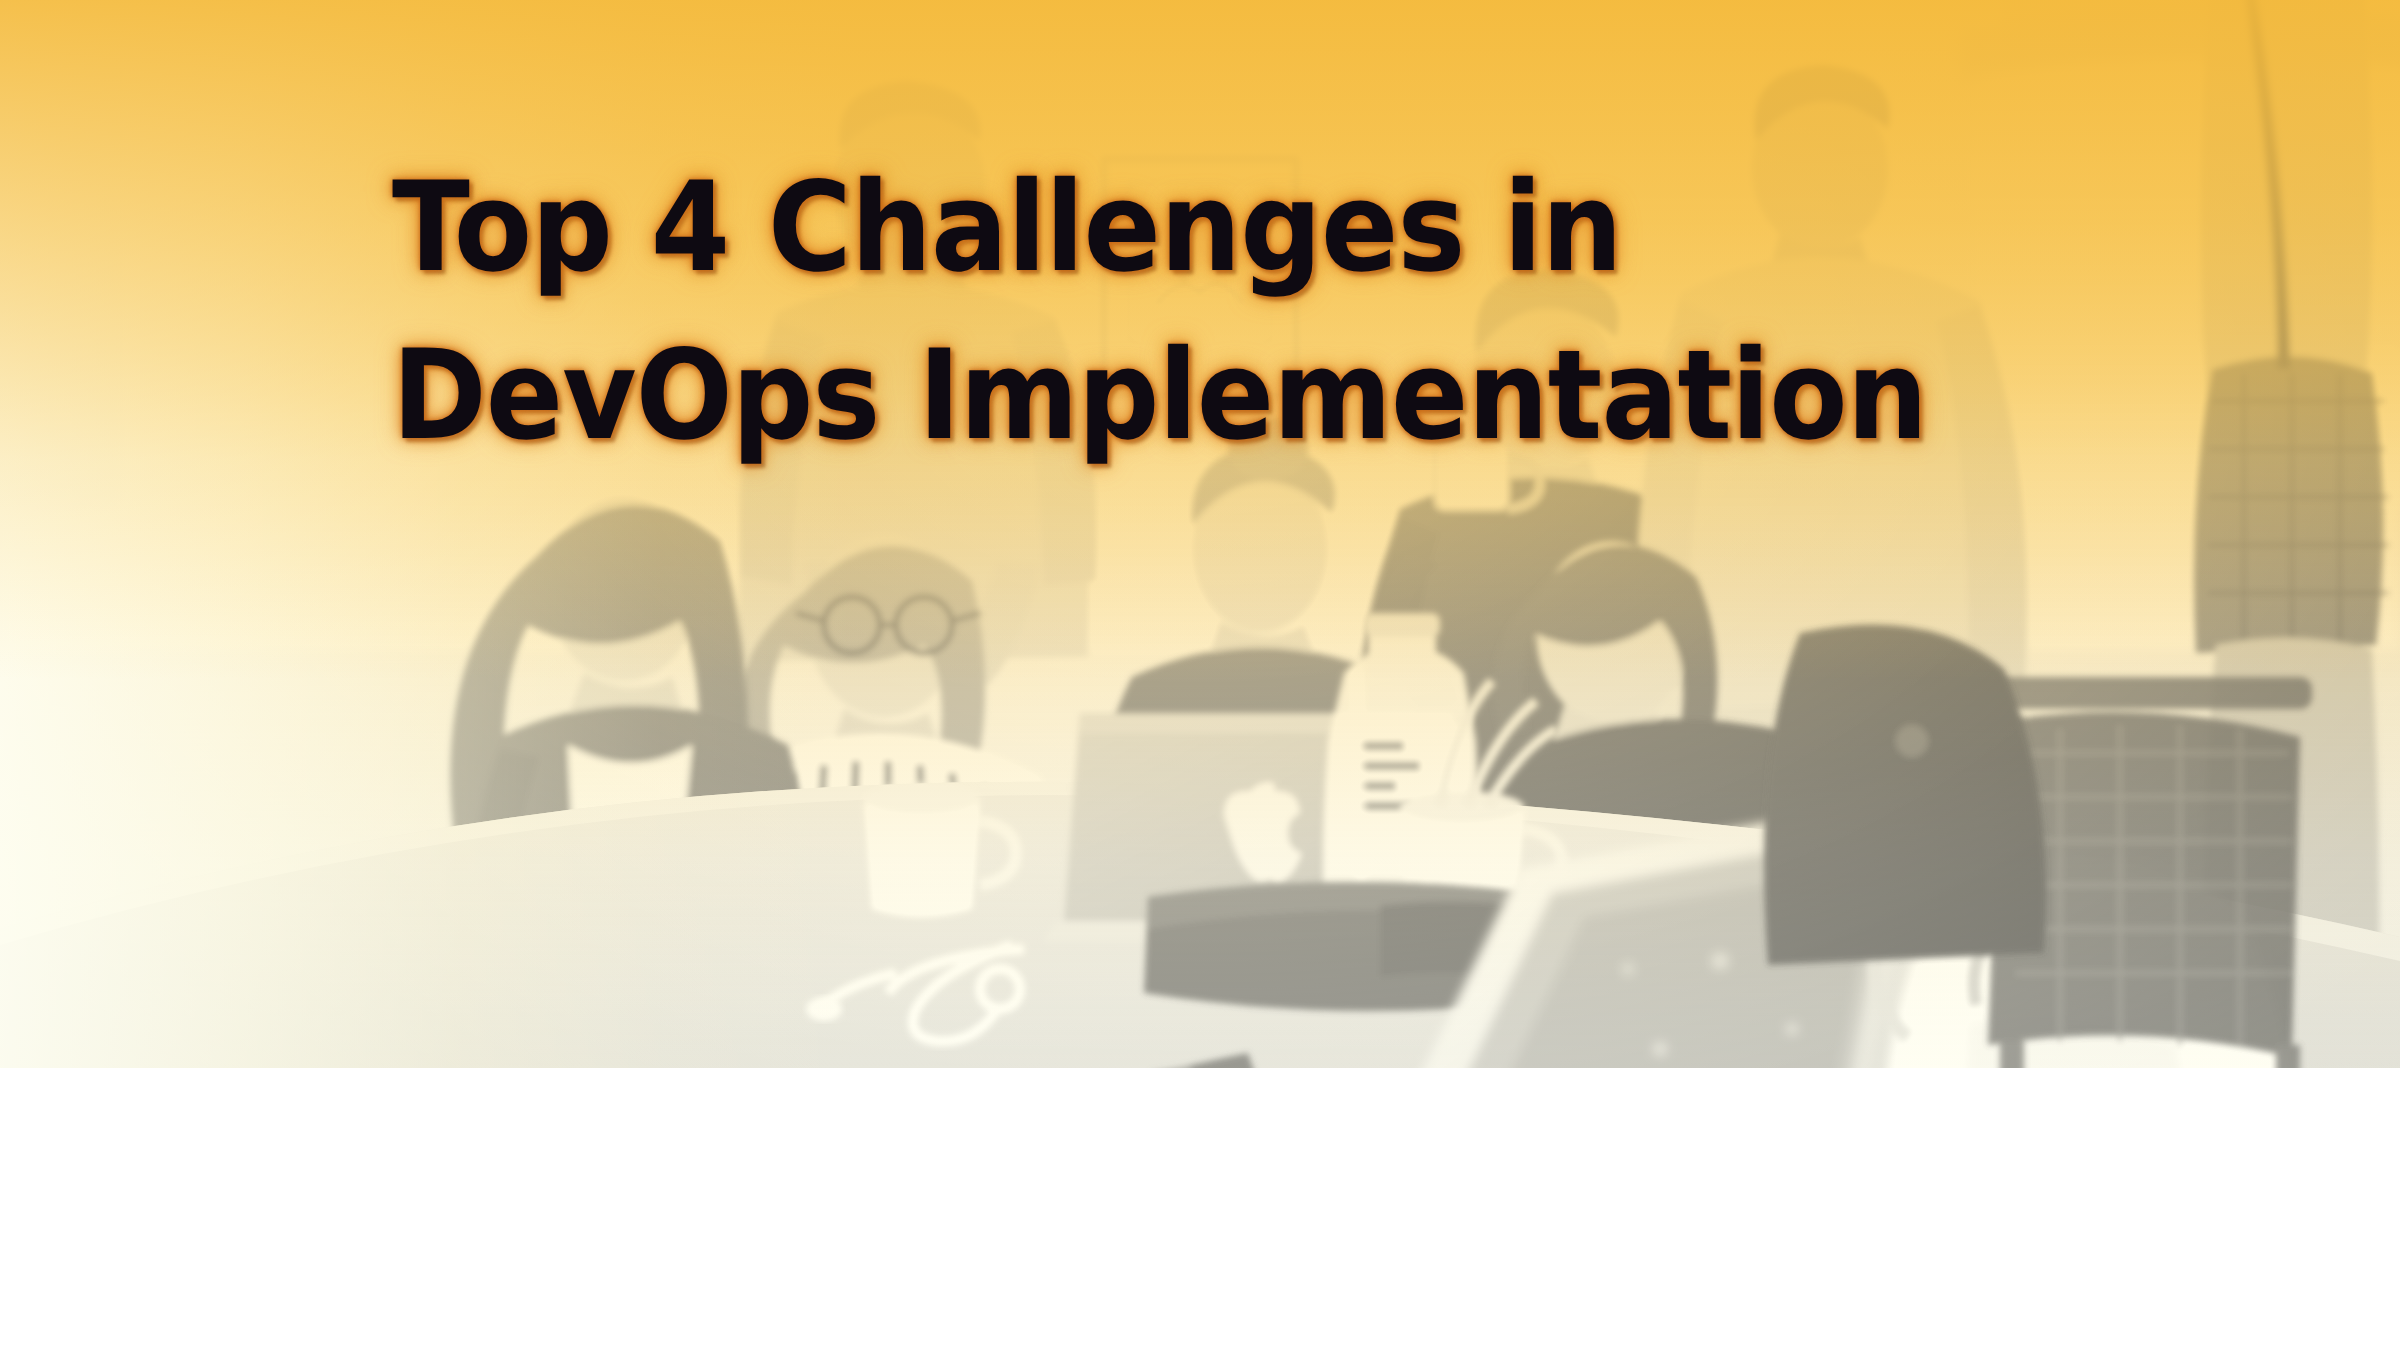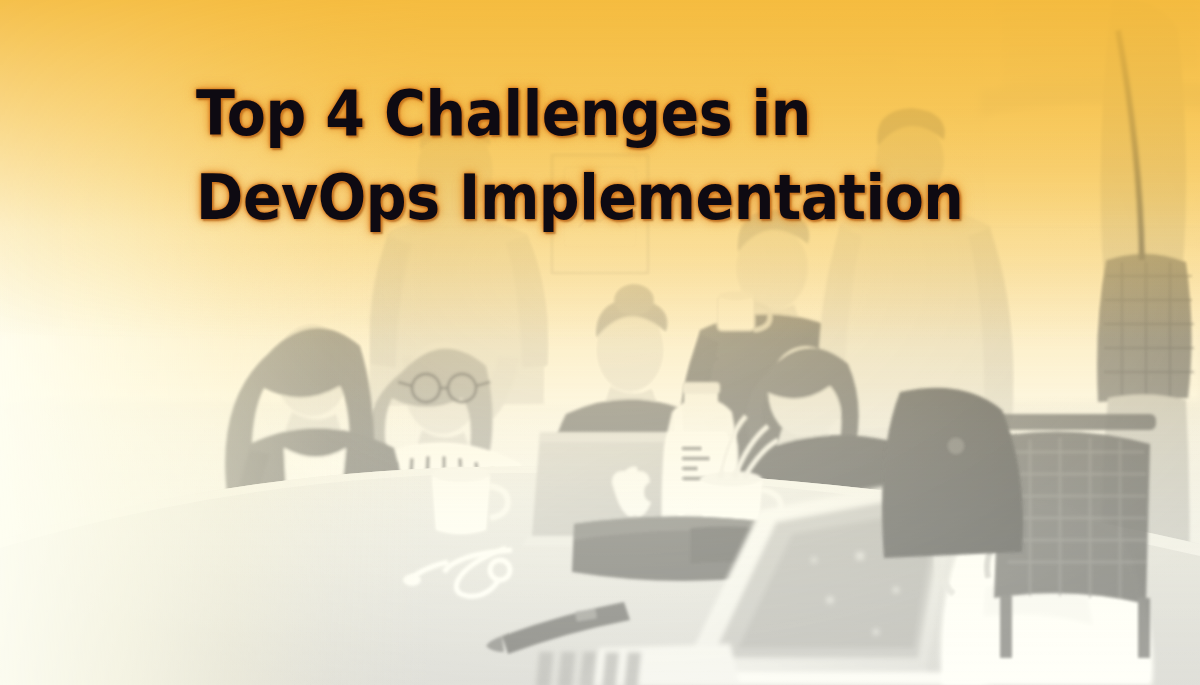--- a/index.html
+++ b/index.html
@@ -9,21 +9,21 @@
     background: #ffffff;
   }
   body {
     font-family: "Liberation Sans", sans-serif;
   }
 
   
   .banner {
     position: relative;
     width: 1200px;
-    height: 685px;
+    height: 534px;
     overflow: hidden;
     background: #a3a3a3;
     text-decoration: underline;
   }
 
   
   .photo {
     position: absolute;
     inset: 0;
     filter: grayscale(100%) contrast(105%) brightness(104%);

